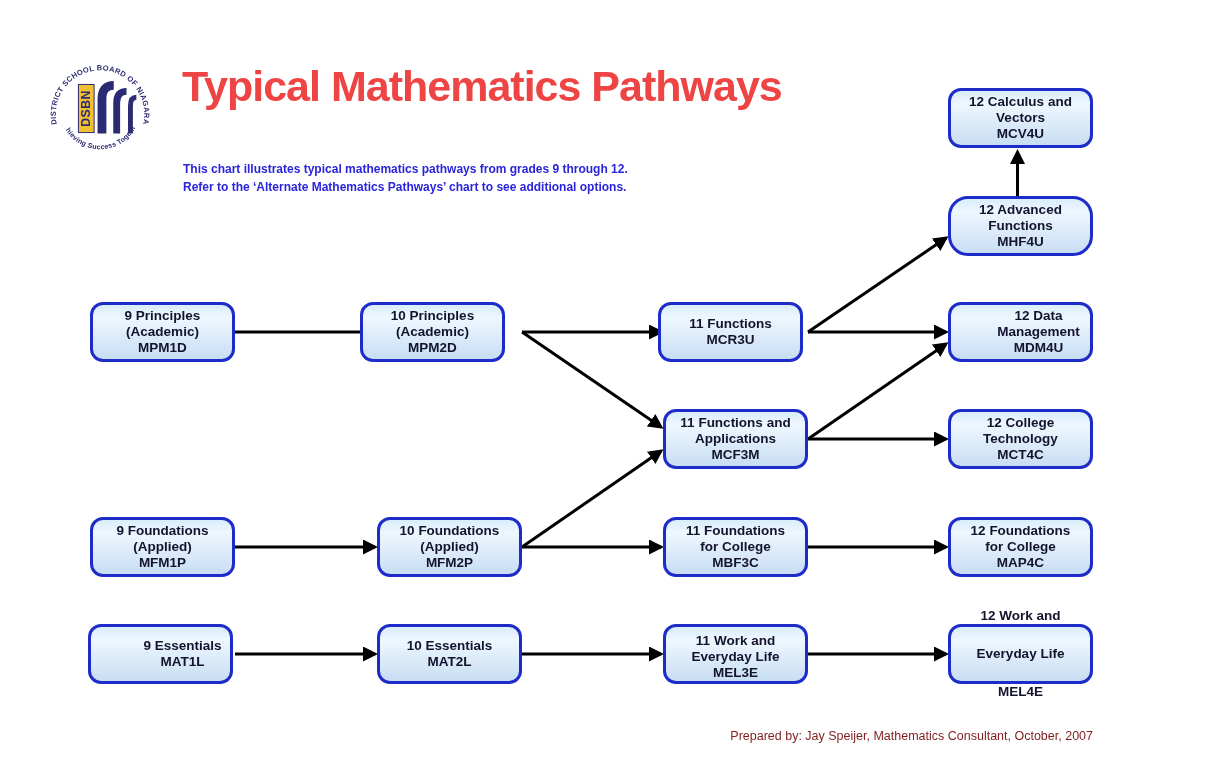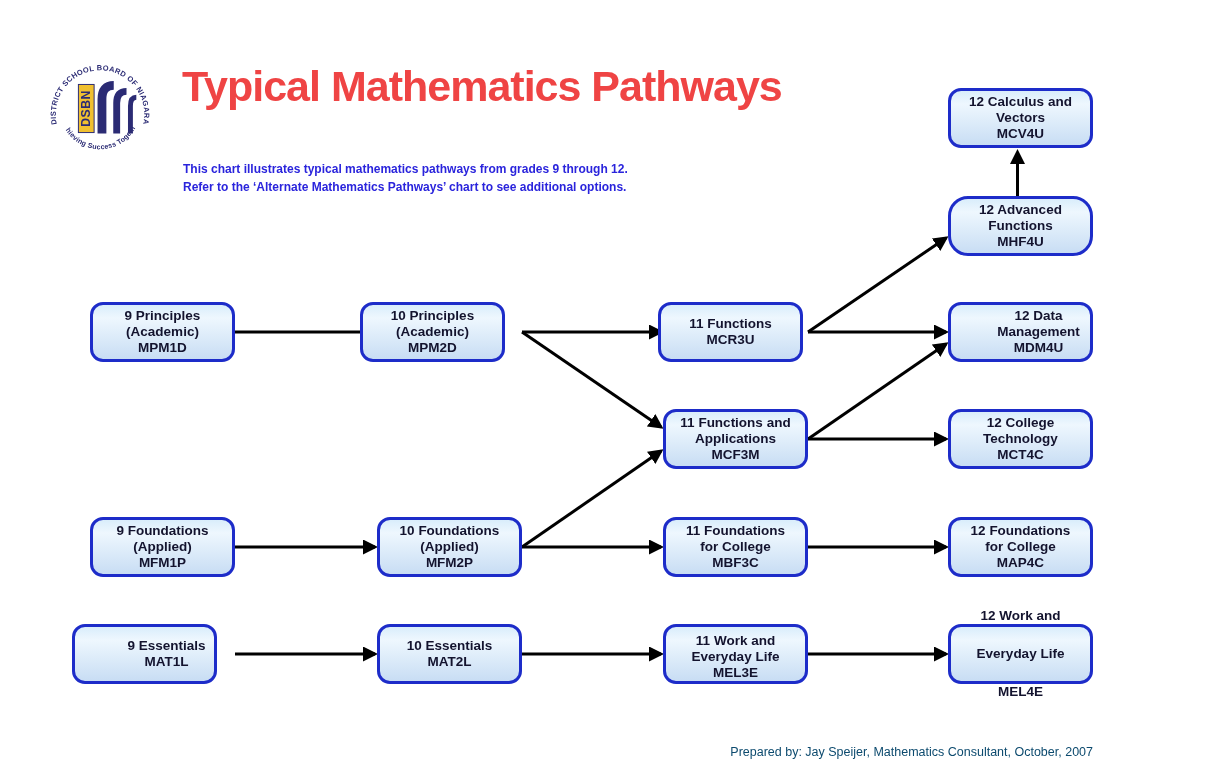--- a/index.html
+++ b/index.html
@@ -26,22 +26,22 @@
   .node{
     position:absolute;width:145px;height:60px;box-sizing:border-box;
     border:3px solid #1d2cc9;border-radius:13px;
     background:linear-gradient(180deg,#d9edfb 0%,#eef7fe 24%,#dcebf9 60%,#c8ddf4 100%);
     display:flex;flex-direction:column;justify-content:center;align-items:center;
     font-size:13.5px;font-weight:bold;color:#13132e;line-height:16px;
     text-align:center;
   }
   
   #credit{
-    position:absolute;top:745px;right:112px;
-    font-size:12.5px;color:#0c4a6e;white-space:nowrap;
+    position:absolute;top:729px;right:112px;
+    font-size:12.5px;color:#7f1d1d;white-space:nowrap;
   }
 </style>
 </head>
 <body>
 
 <svg id="logo" viewBox="0 0 110 110" xmlns="http://www.w3.org/2000/svg">
   <defs>
     <path id="arcTop" d="M 11,70 A 45,45 0 1 1 99,70"></path>
     <path id="arcBottom" d="M 19.5,75.5 A 41,41 0 0 0 90.5,75.5"></path>
   </defs>
@@ -99,21 +99,21 @@
 <div class="node" style="left: 90px; top: 302px;">
       <div>9 Principles</div>
       <div>(Academic)</div>
       <div>MPM1D</div>
     </div>
     <div class="node" style="left: 90px; top: 517px;">
       <div>9 Foundations</div>
       <div>(Applied)</div>
       <div>MFM1P</div>
     </div>
-    <div class="node" style="left: 72px; top: 624px; padding-left: 44px;">
+    <div class="node" style="left: 88px; top: 624px; padding-left: 44px;">
       <div>9 Essentials</div>
       <div>MAT1L</div>
     </div>
     <div class="node" style="left: 360px; top: 302px;">
       <div>10 Principles</div>
       <div>(Academic)</div>
       <div>MPM2D</div>
     </div>
     <div class="node" style="left: 377px; top: 517px;">
       <div>10 Foundations</div>

